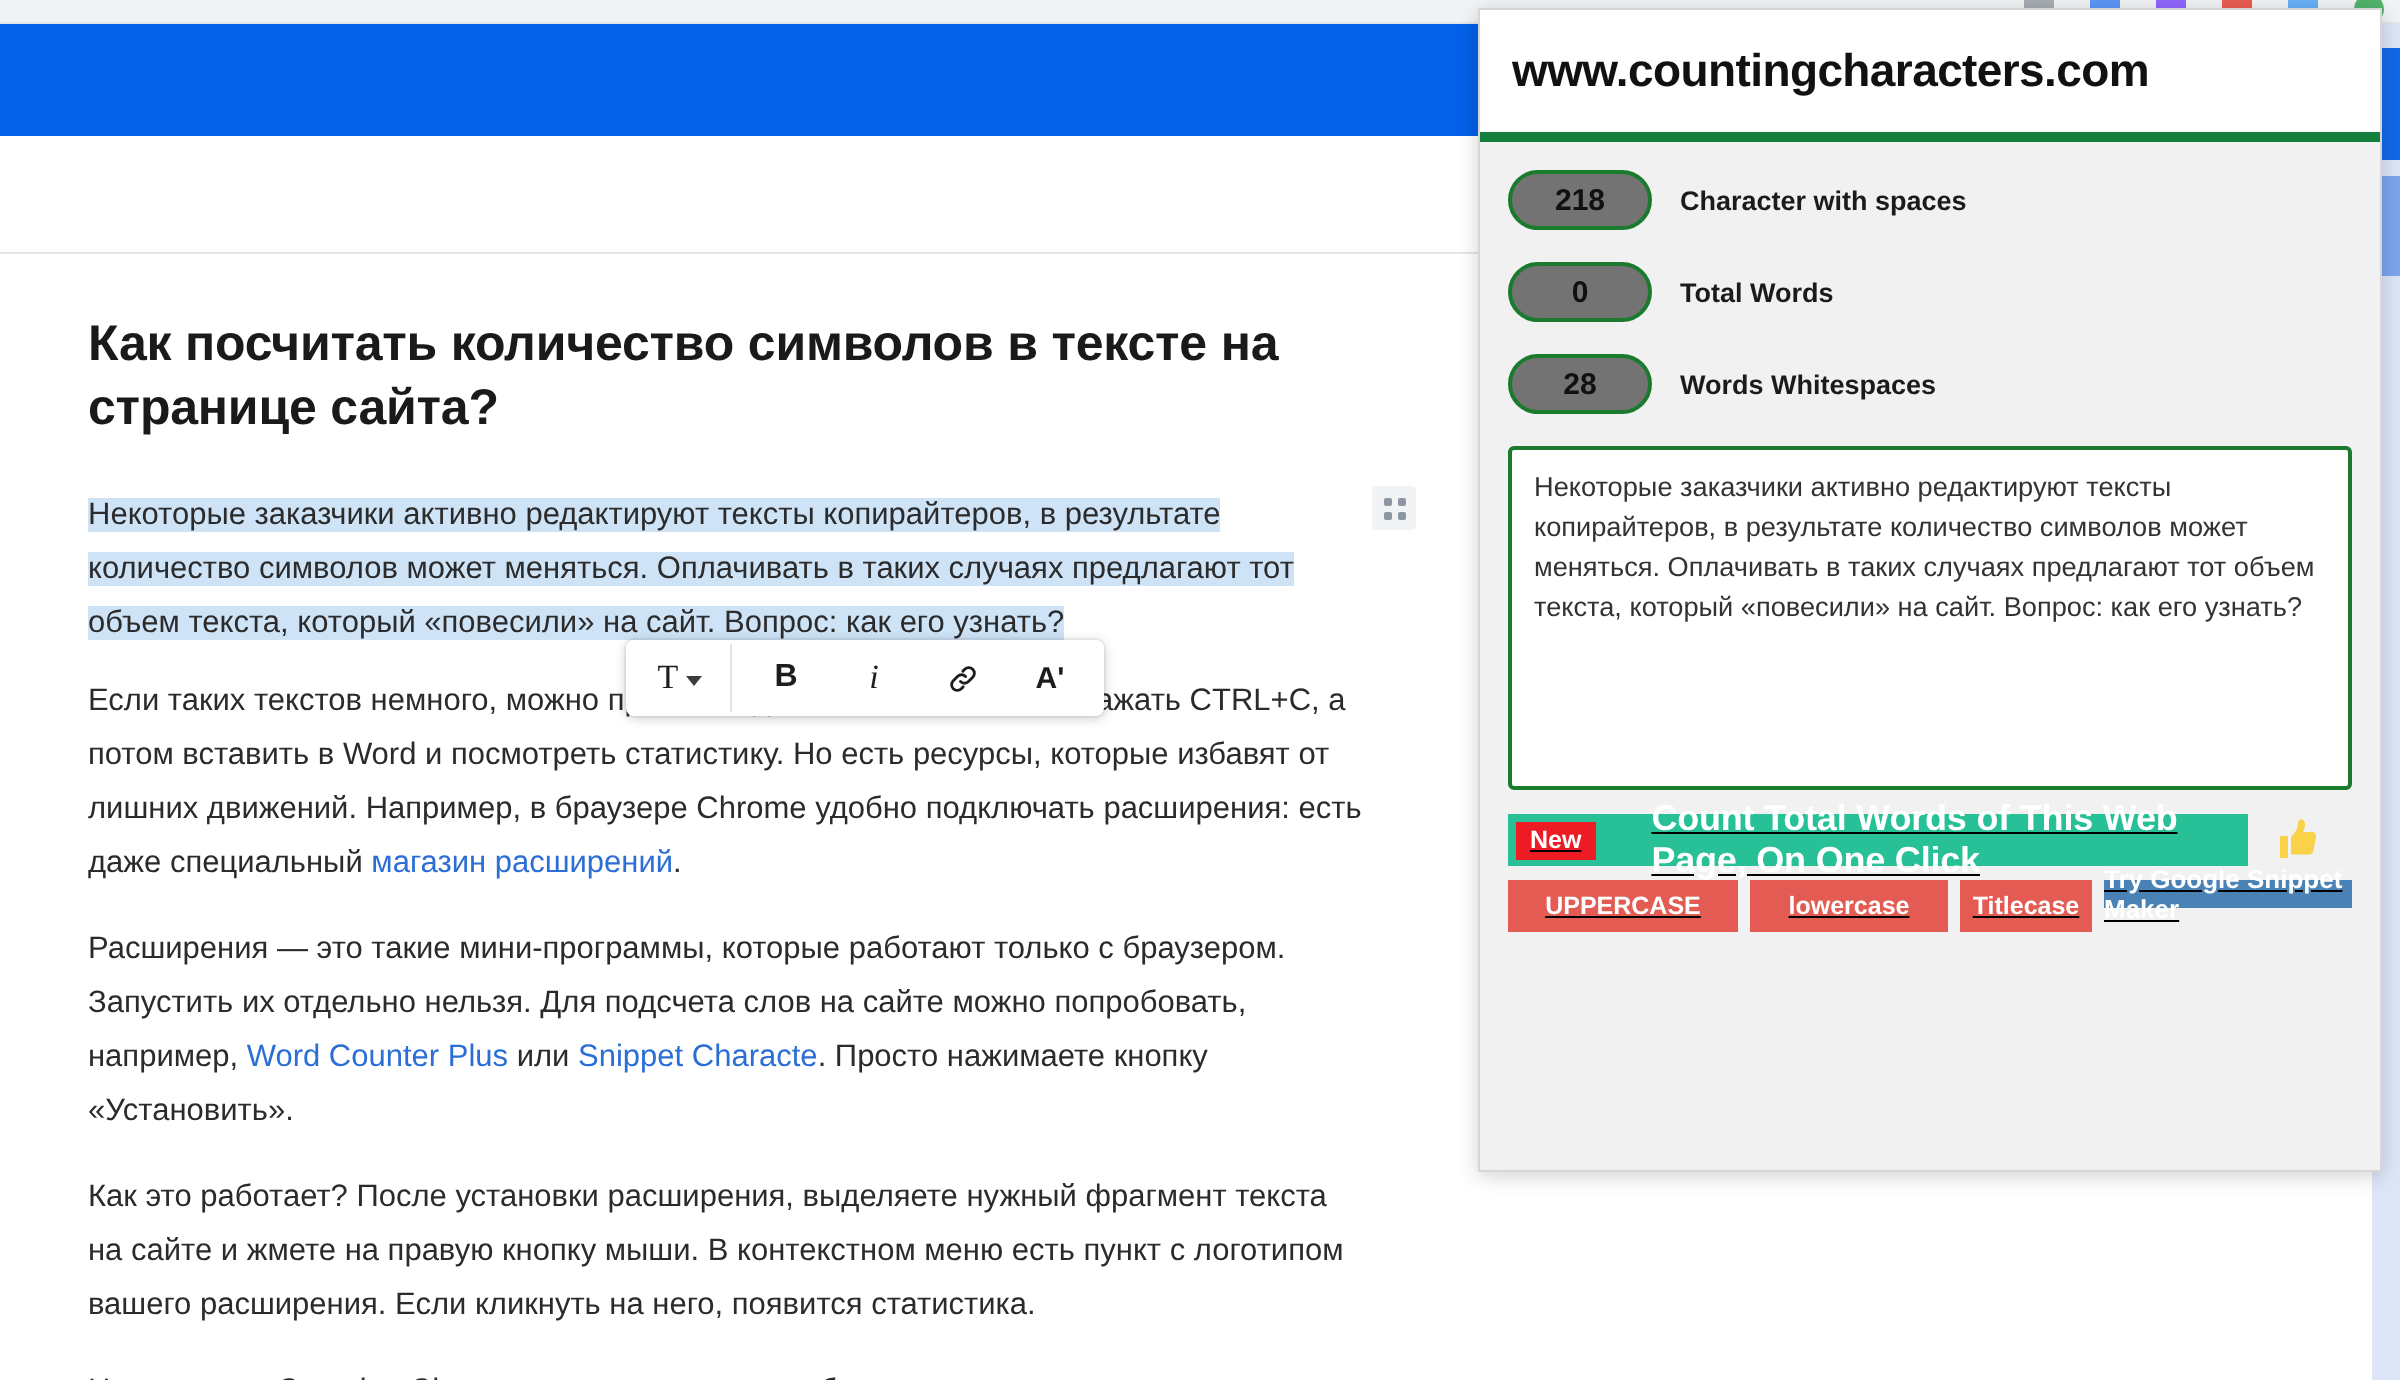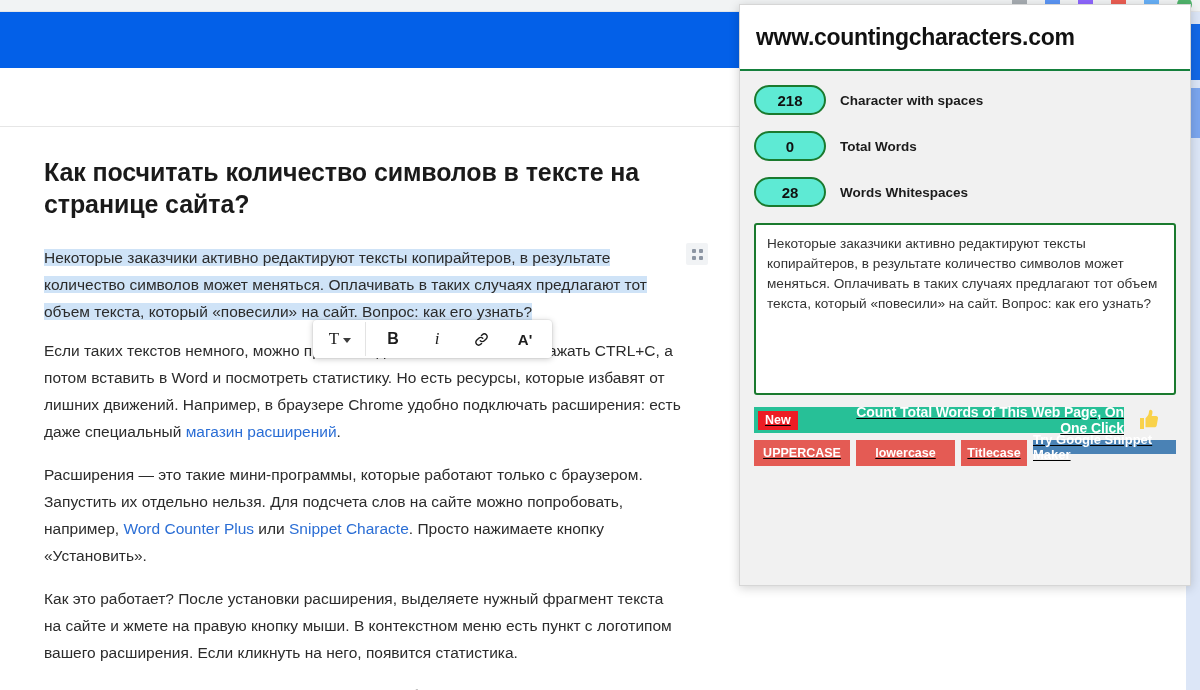--- a/index.html
+++ b/index.html
@@ -195,21 +195,21 @@
     box-shadow: 0 2px 10px rgba(0,0,0,.18);
     box-sizing: border-box;
     z-index: 50;
   }
   .popup-header {
     background: #ffffff;
     height: 66px;
     display: flex;
     align-items: center;
     padding-left: 16px;
-    border-bottom: 2px solid #15803d;
+    border-bottom: 5px solid #15803d;
     box-sizing: border-box;
   }
   .popup-title {
     font-size: 23px;
     font-weight: bold;
     color: #111111;
     letter-spacing: -0.3px;
   }
   .popup-body {
     padding: 14px 14px 0 14px;
@@ -217,21 +217,21 @@
   .stat-row {
     display: flex;
     align-items: center;
     margin-bottom: 16px;
   }
   .stat-pill {
     width: 72px;
     height: 30px;
     border: 2px solid #1a7a2e;
     border-radius: 18px;
-    background: #5eead4;
+    background: #737373;
     display: flex;
     align-items: center;
     justify-content: center;
     font-size: 15px;
     font-weight: bold;
     color: #111;
     box-sizing: border-box;
   }
   .stat-label {
     margin-left: 14px;
@@ -280,23 +280,23 @@
   .promo-new {
     background: #ed1c24;
     color: #ffffff;
     font-size: 12.5px;
     font-weight: bold;
     padding: 2px 7px;
     line-height: 15px;
   }
   .promo-text {
     flex: 1;
-    text-align: right;
+    text-align: left;
     color: #ffffff;
-    font-size: 14px;
+    font-size: 18px;
     font-weight: bold;
     letter-spacing: -0.1px;
     margin-left: 28px;
   }
   .thumb-icon {
     width: 34px; height: 26px;
     display: flex;
     align-items: center;
     justify-content: center;
   }
@@ -310,21 +310,21 @@
     color: #ffffff;
     font-size: 12.5px;
     font-weight: bold;
     height: 26px;
     display: flex;
     align-items: center;
     justify-content: center;
     padding: 0 10px;
     box-sizing: border-box;
   }
-  .case-btn.uppercase { width: 96px; }
+  .case-btn.uppercase { width: 115px; }
   .case-btn.lowercase { width: 99px; }
   .case-btn.titlecase { width: 66px; }
   .snippet-btn {
     background: #4a82b5;
     color: #ffffff;
     font-size: 13px;
     font-weight: bold;
     height: 14px;
     flex: 1;
     display: flex;

